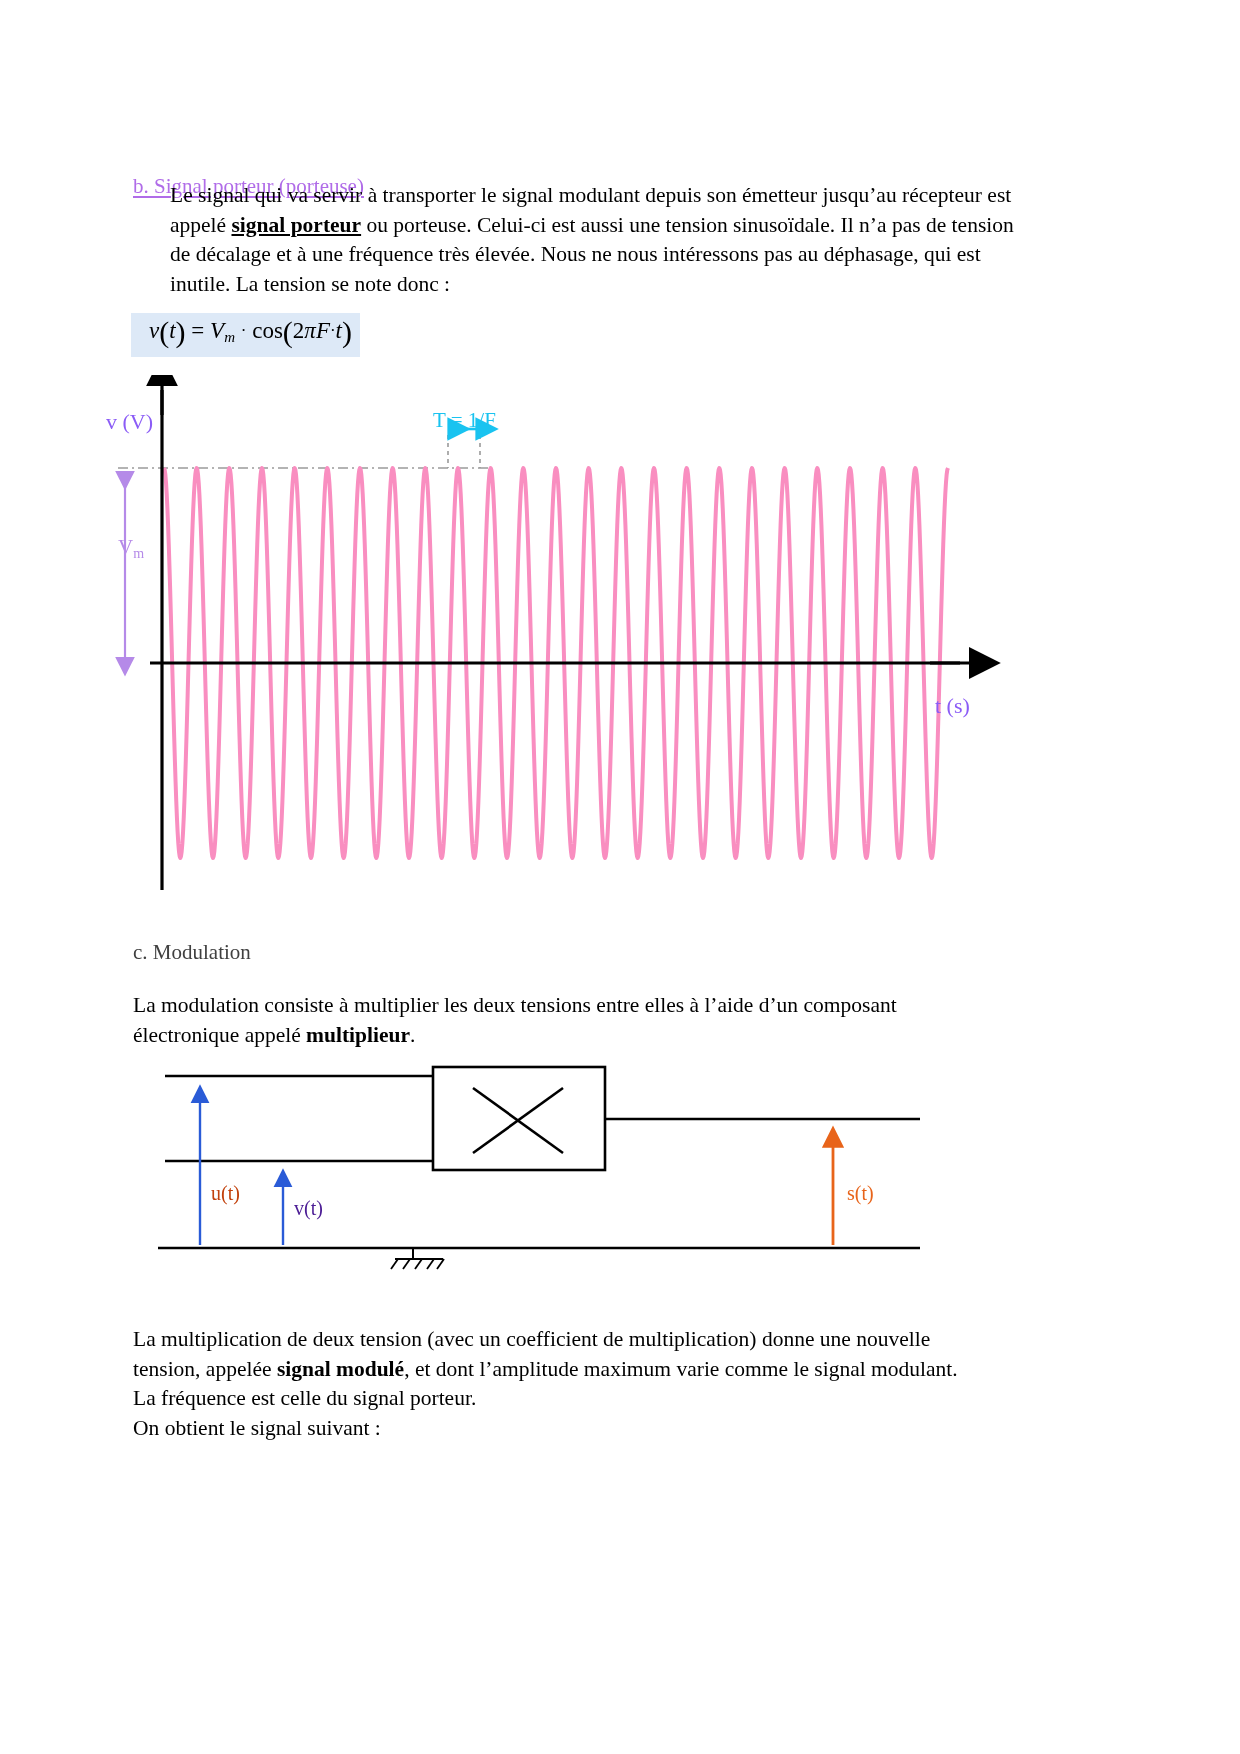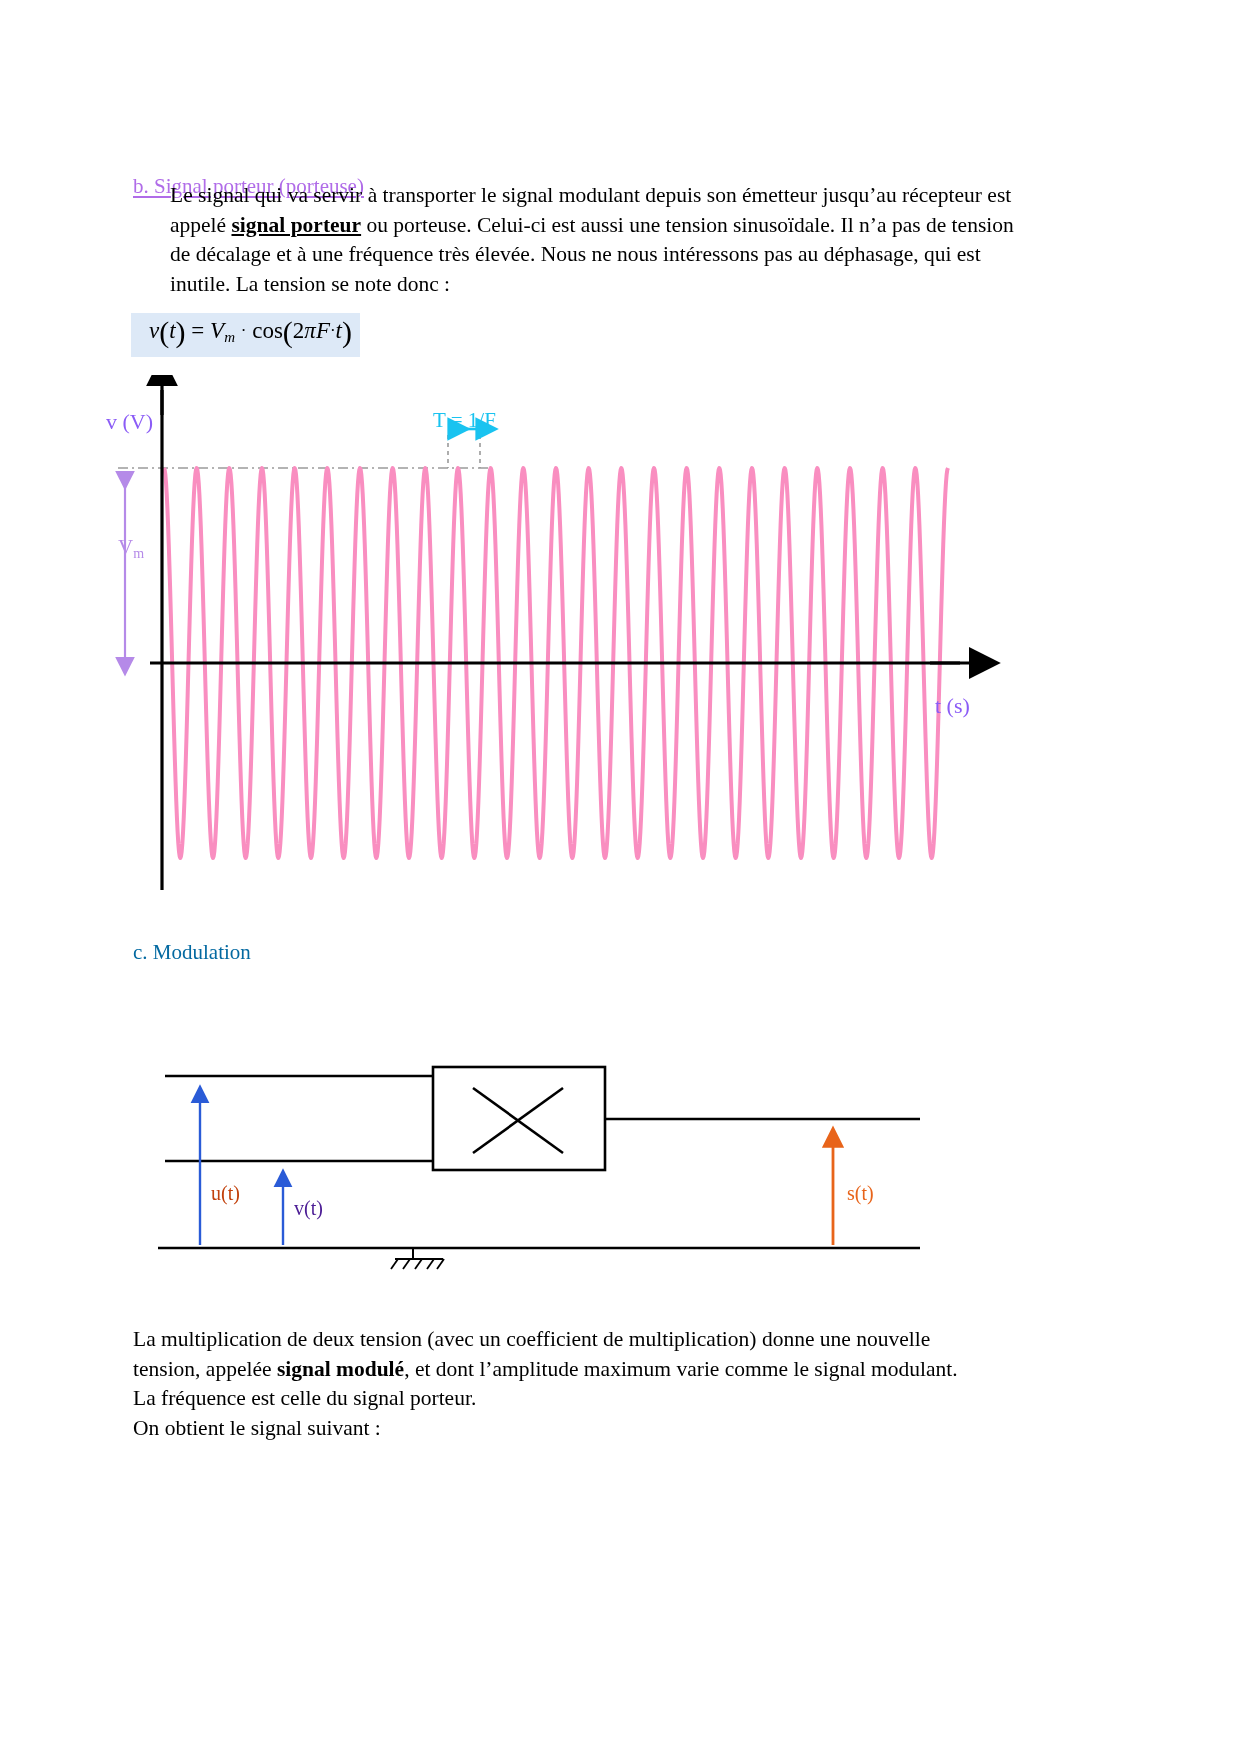--- a/index.html
+++ b/index.html
@@ -28,21 +28,21 @@
     font-family: "Liberation Serif", serif;
     font-size: 21px;
     color: #b06ce8;
     white-space: nowrap;
   }
   .heading.underlined {
     text-decoration: underline;
     text-underline-offset: 3px;
   }
   #heading-porteur { left: 133px; top: 132px; margin-top: 42px; }
-  #heading-modulation { left: 133px; top: 940px; color: #0369a1; }
+  #heading-modulation { left: 133px; top: 940px; color: #404040; }
 
   
   .para {
     position: absolute;
     font-family: "Liberation Serif", serif;
     font-size: 21.5px;
     line-height: 29.5px;
     color: #000000;
     text-align: left;
   }
@@ -181,20 +181,21 @@
     </svg>
   </div>
 
   <div class="axis-label" id="label-v">v (V)</div>
   <div class="axis-label" id="label-t">t (s)</div>
   <div id="label-vm"><span><span>V</span><span style="font-size: 14px; vertical-align: -0.28em;">m</span></span></div>
   <div id="label-T">T = 1/F</div>
 
   <div class="heading" id="heading-modulation">c. Modulation</div>
 
+  <div class="para" id="para-modulation"><span>La modulation consiste à multiplier les deux tensions entre elles à l’aide d’un composant électronique appelé </span><b>multiplieur</b><span>.</span></div>
 
   <div id="circuit-area">
     <svg width="830" height="250" viewBox="0 0 830 250">
       <defs>
         <marker id="arrBlue" markerWidth="8" markerHeight="8" refX="1" refY="4" orient="auto" markerUnits="strokeWidth">
           <path d="M0,0 L0,8 L8,4 z" fill="#2a5bd7"></path>
         </marker>
         <marker id="arrOrange" markerWidth="8" markerHeight="8" refX="1" refY="4" orient="auto" markerUnits="strokeWidth">
           <path d="M0,0 L0,8 L8,4 z" fill="#e8641a"></path>
         </marker>

